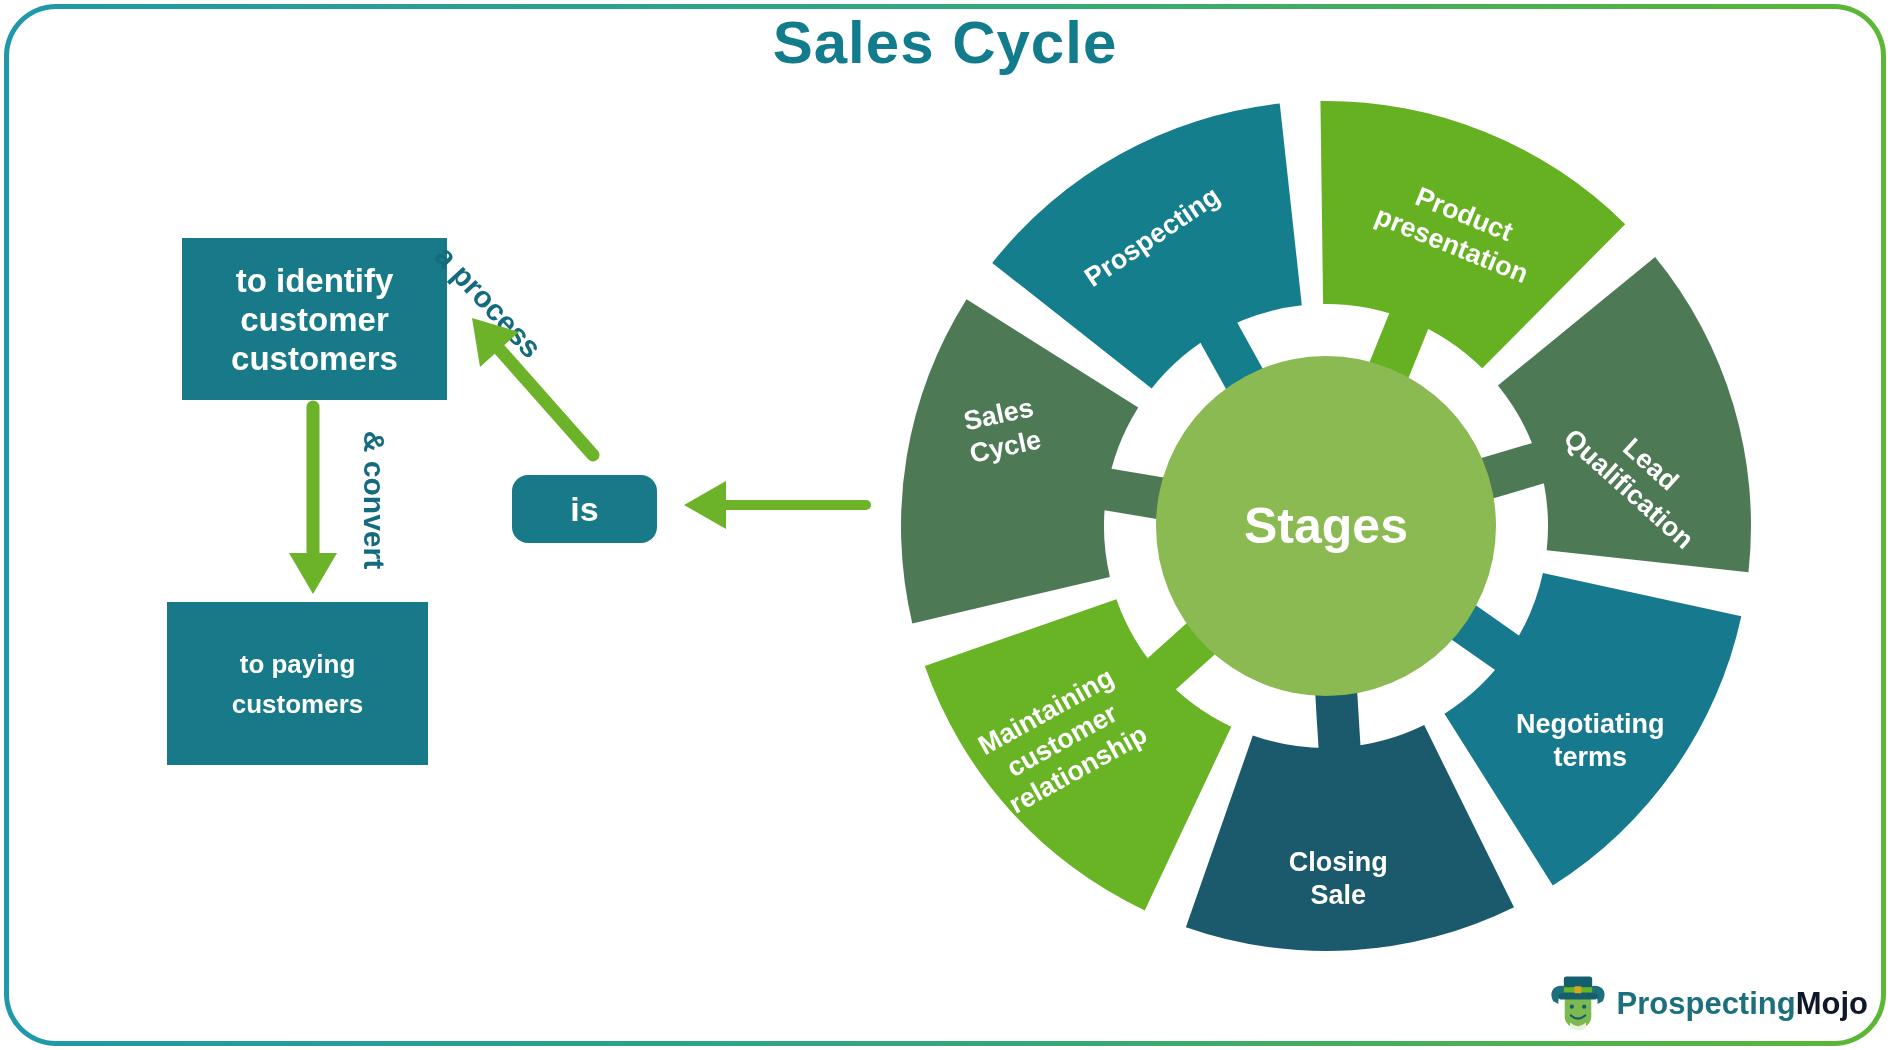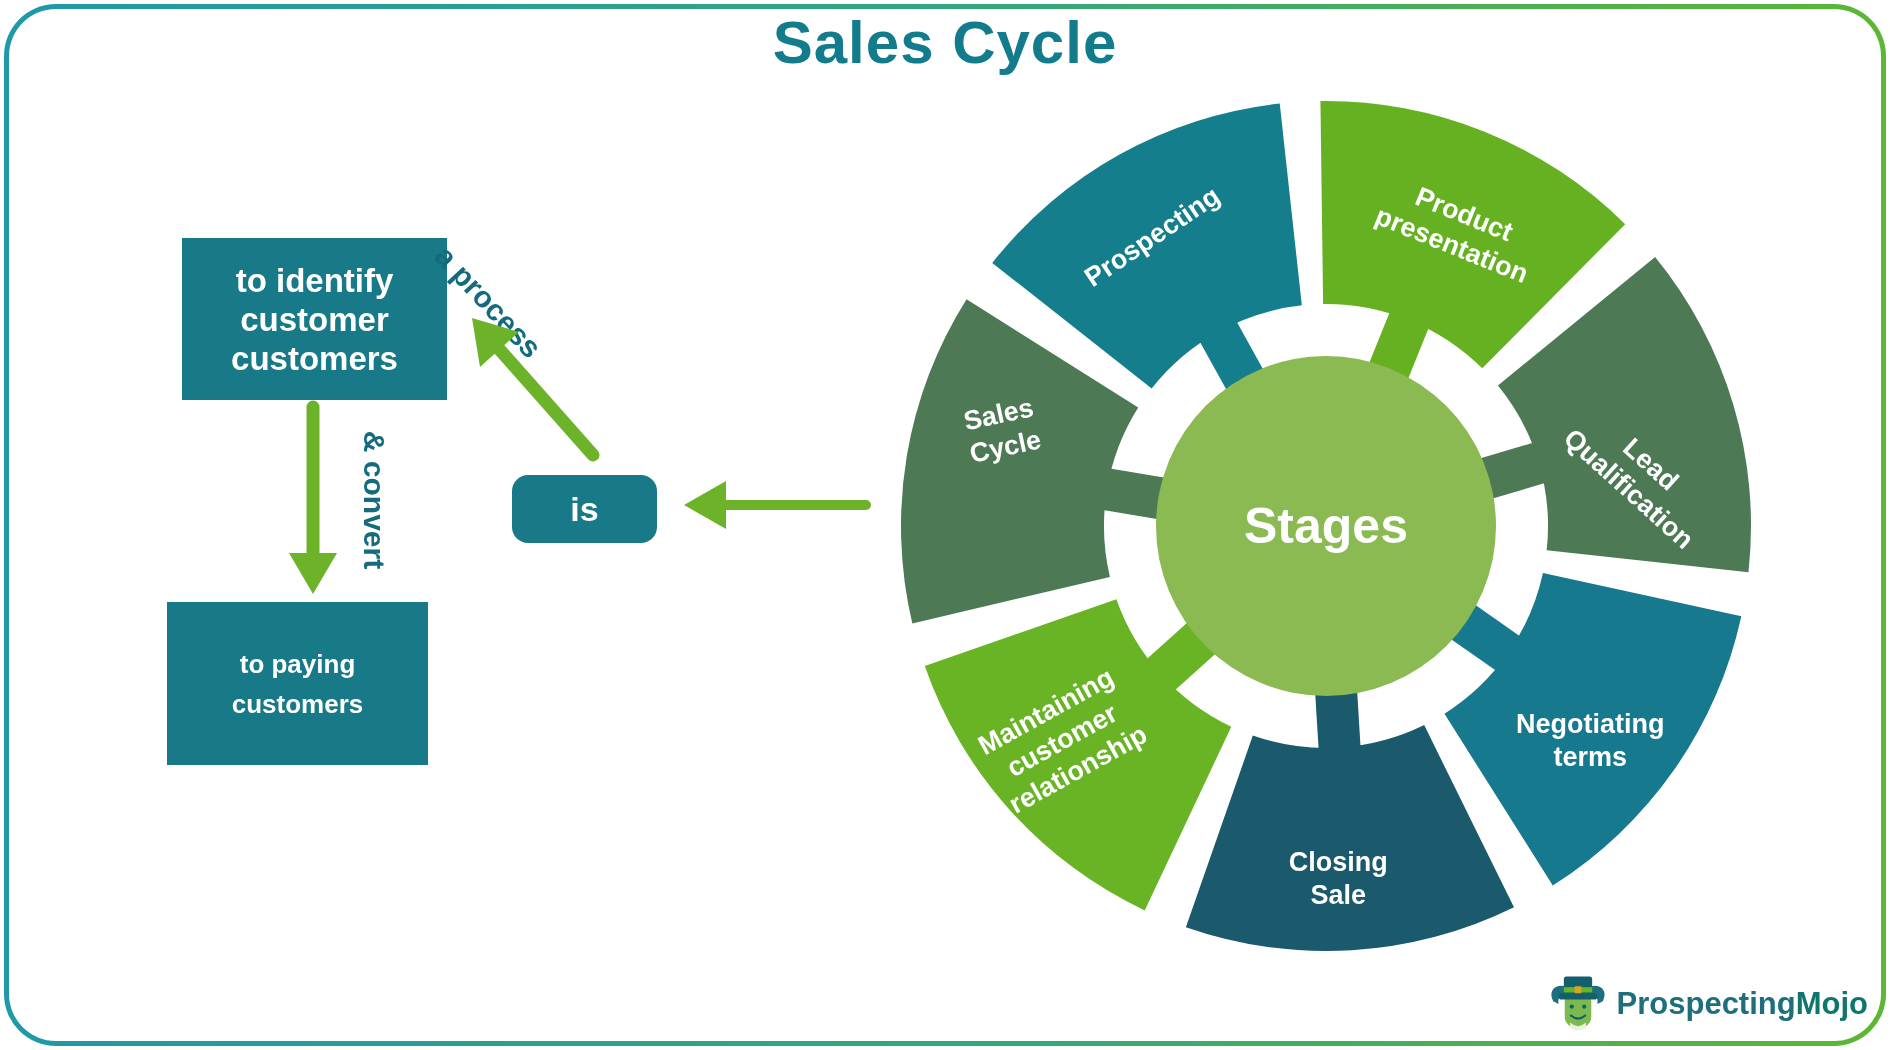--- a/index.html
+++ b/index.html
@@ -16,21 +16,21 @@
   .isbox{left:512px;top:475px;width:145px;height:68px;font-size:34px;border-radius:16px;}
   .rot-label{position:absolute;color:#136b7d;font-weight:bold;font-size:30px;white-space:nowrap;}
   .a-process{left:488px;top:302px;transform:translate(-50%,-50%) rotate(47deg);}
   .convert{left:374px;top:500px;transform:translate(-50%,-50%) rotate(90deg);}
   svg.layer{position:absolute;left:0;top:0;width:1890px;height:1050px;}
   .seg-label{fill:#ffffff;font-weight:bold;font-size:27px;text-anchor:middle;font-family:"Liberation Sans",sans-serif;}
   .stages-label{fill:#ffffff;font-weight:bold;font-size:50px;text-anchor:middle;font-family:"Liberation Sans",sans-serif;}
   .logo{position:absolute;right:22px;bottom:14px;display:flex;align-items:center;gap:8px;}
   .logo-text{font-size:31px;font-weight:bold;white-space:nowrap;}
   .brand-first{color:#1d6f7d;}
-  .brand-second{color:#0f766e;}
+  .brand-second{color:#0f172a;}
 </style>
 </head>
 <body>
 
 <div class="frame">
   <div class="frame-inner"></div>
 </div>
 
 <div class="page-title">Sales Cycle</div>
 

